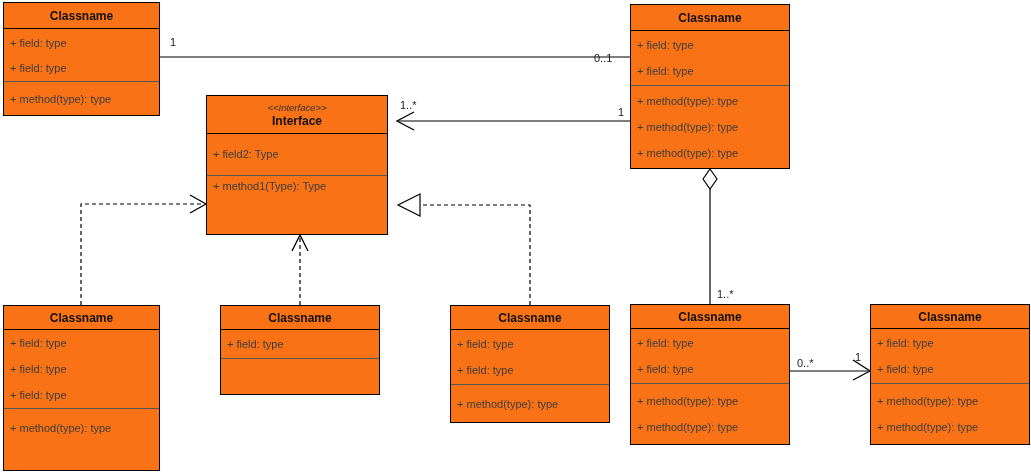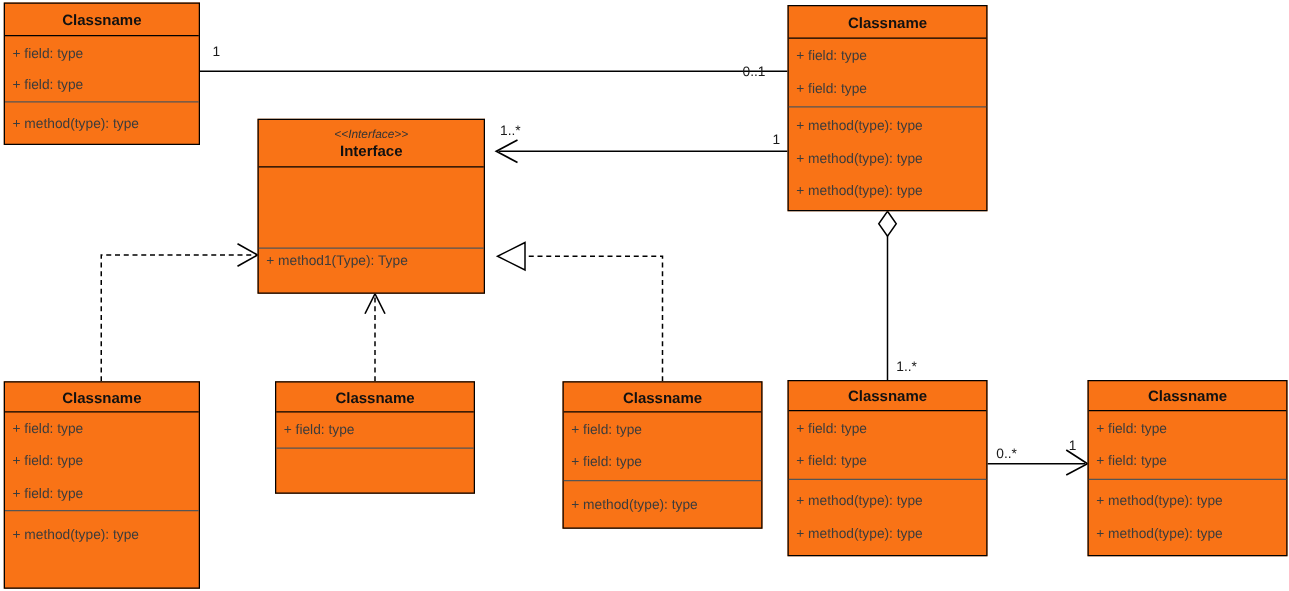--- a/index.html
+++ b/index.html
@@ -173,22 +173,23 @@
       <div class="member" style="margin-top:12px;">+ method(type): type</div>
     </div>
   </div>
 
   <div class="uml-box" style="left:206px; top:95px; width:182px; height:140px;">
     <div class="box-header" style="height:38px;">
       <span class="stereotype">&lt;&lt;Interface&gt;&gt;</span>
       <span class="cls-title">Interface</span>
     </div>
     <div class="box-section" style="height:41px;">
-    </div>
-    <div class="box-section divided" style="flex:1; justify-content:flex-start; padding-top:4px;margin-top:23px;">
+      <div class="member compact">+ field2: Type</div>
+    </div>
+    <div class="box-section divided" style="flex:1; justify-content:flex-start; padding-top:4px;">
       <div class="member compact">+ method1(Type): Type</div>
     </div>
   </div>
 
   <div class="uml-box" style="left:3px; top:305px; width:157px; height:166px;">
     <div class="box-header" style="height:24px;">
       <span class="cls-title">Classname</span>
     </div>
     <div class="box-section" style="height:78px;">
       <div class="member">+ field: type</div>

